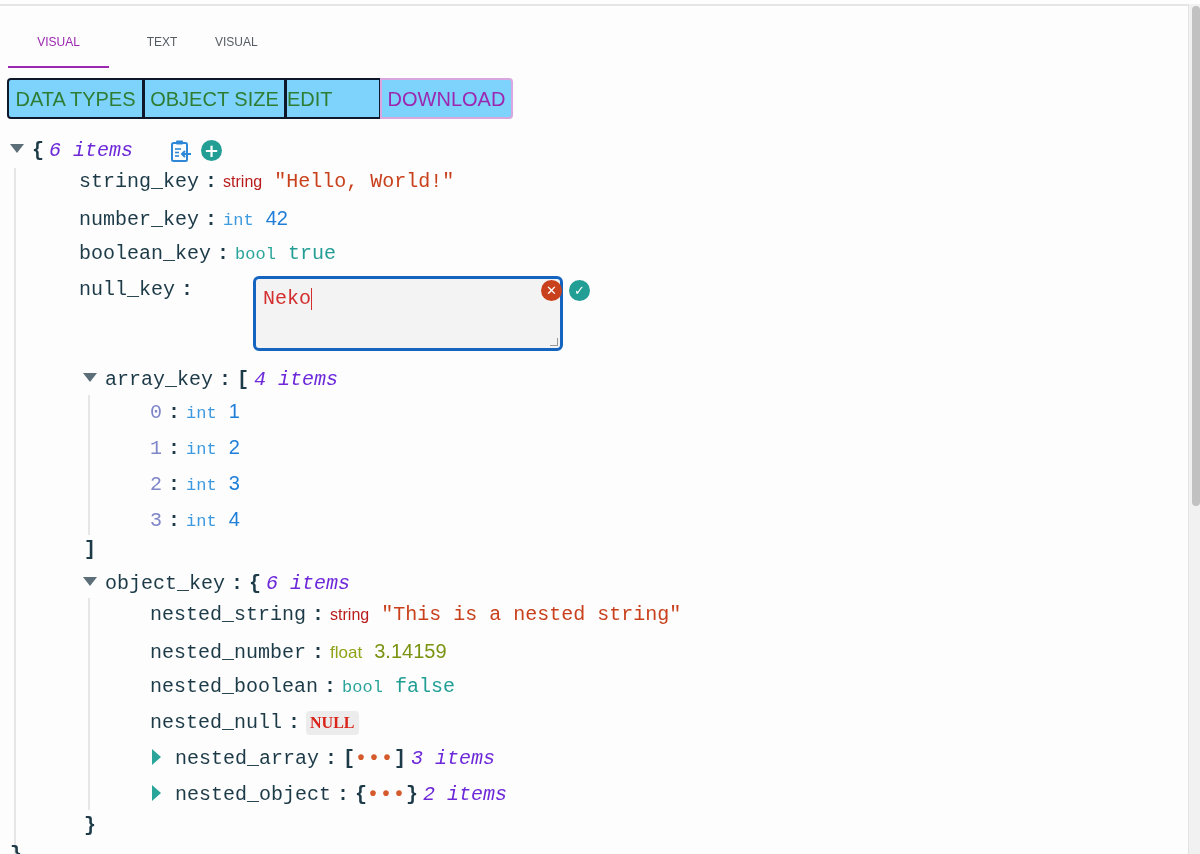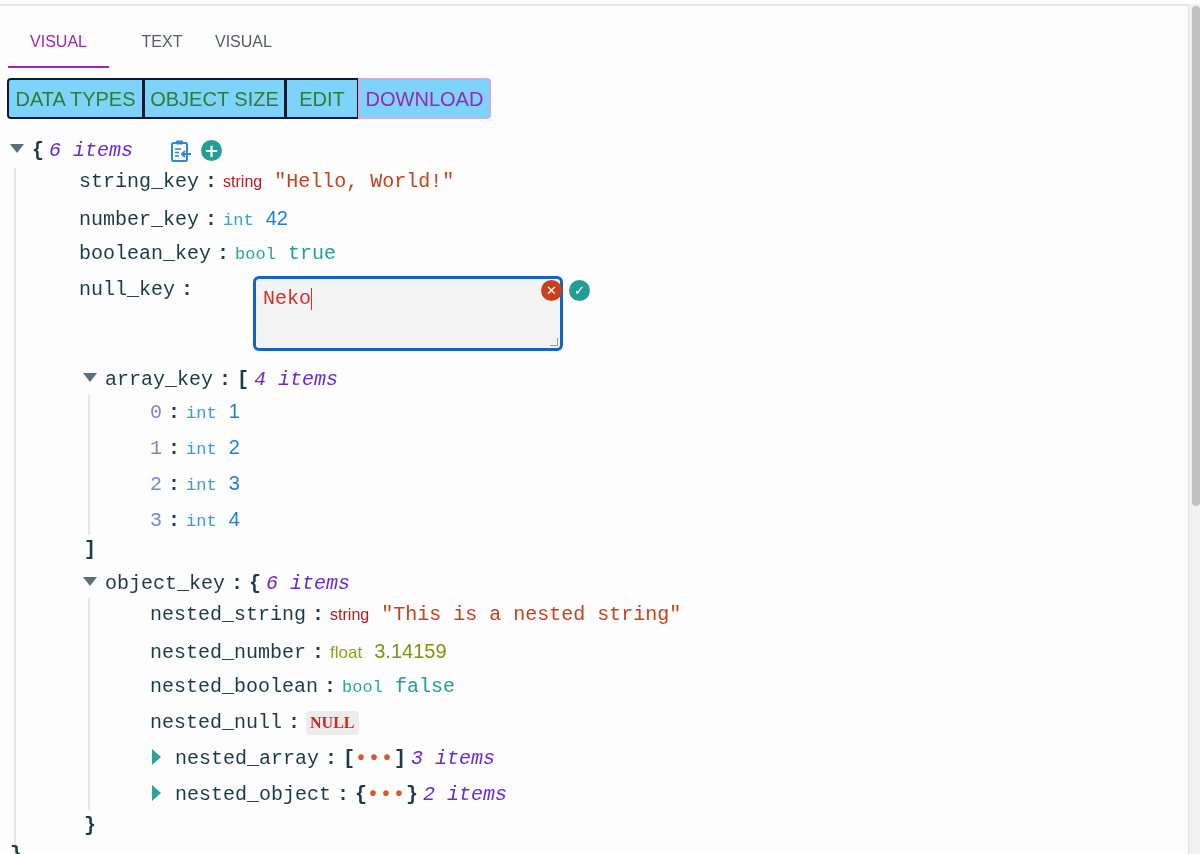--- a/index.html
+++ b/index.html
@@ -3,21 +3,21 @@
 <meta charset="utf-8">
 <style>
   * { box-sizing: border-box; margin: 0; padding: 0; }
   html, body { width: 1200px; height: 854px; overflow: hidden; background: #fdfdfd; }
   body { position: relative; font-family: "Liberation Sans", sans-serif; }
   .topline { position: absolute; left: 0; top: 4px; width: 1188px; height: 2px; background: #e6e6e6; }
   .scroll-track { position: absolute; left: 1188px; top: 4px; width: 12px; height: 850px; background: #f1f1f1; border-left: 1px solid #e3e3e3; }
   .scroll-thumb { position: absolute; left: 1192px; top: 6px; width: 8px; height: 500px; background: #c1c1c1; border-radius: 4px; }
 
   .tabs { position: absolute; left: 8px; top: 28px; display: flex; }
-  .tab { font-size: 16px; color: #555c63; height: 40px; line-height: 28px; padding: 0 20px; cursor: pointer; }
+  .tab { font-size: 12px; color: #555c63; height: 40px; line-height: 28px; padding: 0 20px; cursor: pointer; }
   .tab.active { color: #9c27b0; border-bottom: 2px solid #9c27b0; }
   .tab.t0 { width: 101px; text-align: center; padding: 0; }
   .tab.t1 { width: 106px; text-align: center; padding: 0; }
   .tab.t2 { width: 80px; padding: 0; text-align: left; }
 
   .btngroup { position: absolute; left: 7px; top: 78px; display: flex; height: 41px; }
   .btn { font-size: 20px; color: #2e7d32; border: 2px solid #0f172a; background: #7dd3fc; height: 41px; line-height: 39px; padding: 0 16px; margin-left: -1px; cursor: pointer; }
   .btn:first-child { border-radius: 4px 0 0 4px; margin-left: 0; }
   .btn.download { color: #9c27b0; border-color: #d9a7e0; border-radius: 0 4px 4px 0; }
 
@@ -59,21 +59,21 @@
 
 <div class="tabs">
   <div class="tab t0 active">VISUAL</div>
   <div class="tab t1">TEXT</div>
   <div class="tab t2">VISUAL</div>
 </div>
 
 <div class="btngroup">
   <div class="btn" style="width:137px;text-align:center;padding:0;">DATA TYPES</div>
   <div class="btn" style="width:143px;text-align:center;padding:0;">OBJECT SIZE</div>
-  <div class="btn" style="width:74px;text-align:center;padding:0;">EDIT</div>
+  <div class="btn" style="width:96px;padding:0;">EDIT</div>
   <div class="btn download" style="width:133px;text-align:center;padding:0;">DOWNLOAD</div>
 </div>
 
 <div class="tree">
 
   <div class="vline" style="left:14px;top:168px;height:686px;"></div>
   <div class="vline" style="left:88px;top:395px;height:140px;"></div>
   <div class="vline" style="left:88px;top:598px;height:212px;"></div>
 
   <div class="row" style="left:10px;top:138px;">

